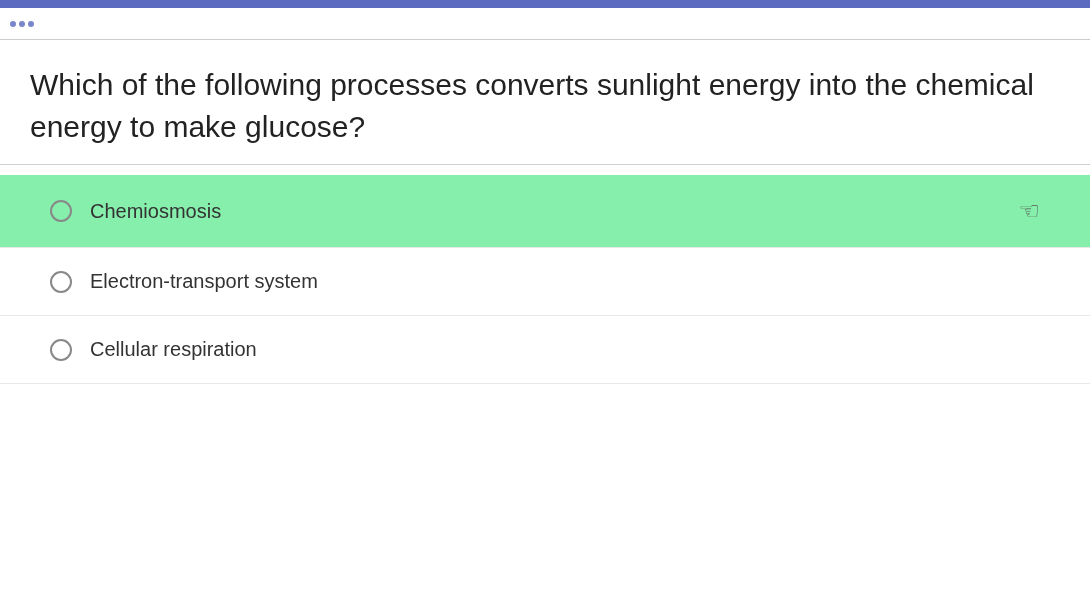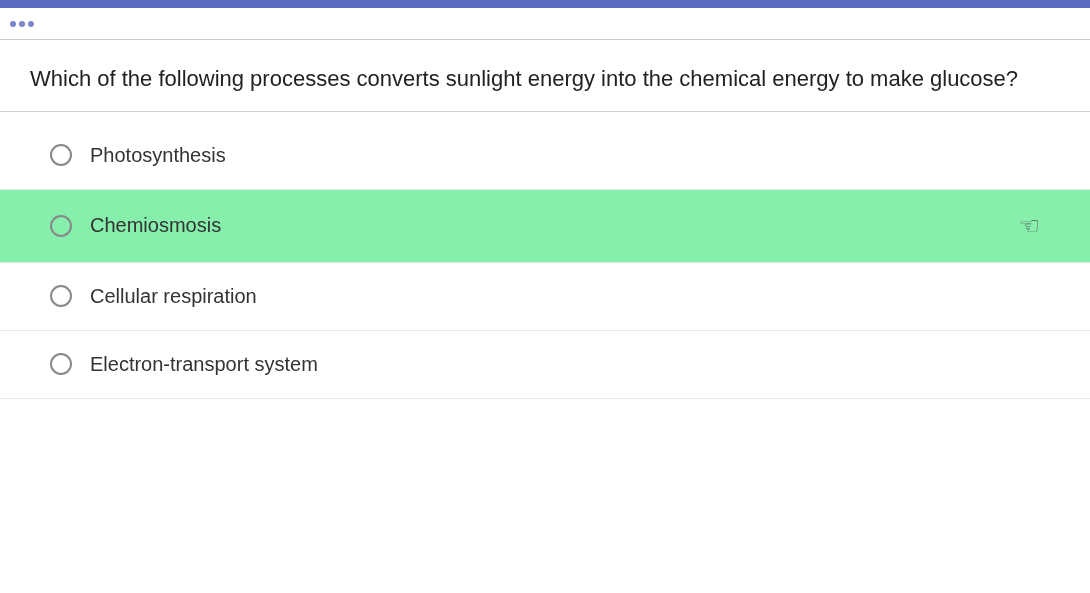--- a/index.html
+++ b/index.html
@@ -43,21 +43,21 @@
       border-radius: 50%;
       background: #7986cb;
     }
 
     .question-container {
       padding: 24px 30px 16px 30px;
       border-bottom: 1px solid #d0d0d0;
     }
 
     .question-text {
-      font-size: 22px;
+      font-size: 30px;
       color: #222;
       line-height: 1.4;
       font-weight: 400;
     }
 
     .options-container {
       padding: 10px 0;
     }
 
     .option-row {
@@ -107,34 +107,30 @@
     <div class="dot"></div>
   </div>
 </div>
 
 <div class="question-container">
   <p class="question-text">Which of the following processes converts sunlight energy into the chemical energy to make glucose?</p>
 </div>
 
 <div class="options-container">
 
-  <div class="option-row">
-    <div class="radio-circle"></div>
-    <span class="option-label">Photosynthesis</span>
-  </div>
 
   <div class="option-row highlighted">
     <div class="radio-circle"></div>
     <span class="option-label">Chemiosmosis</span>
     <span class="cursor-icon">☜</span>
   </div>
 
   <div class="option-row">
     <div class="radio-circle"></div>
-    <span class="option-label">Cellular respiration</span>
+    <span class="option-label">Electron-transport system</span>
   </div>
 
   <div class="option-row">
     <div class="radio-circle"></div>
-    <span class="option-label">Electron-transport system</span>
+    <span class="option-label">Cellular respiration</span>
   </div>
 
 </div>
 
 </body></html>

